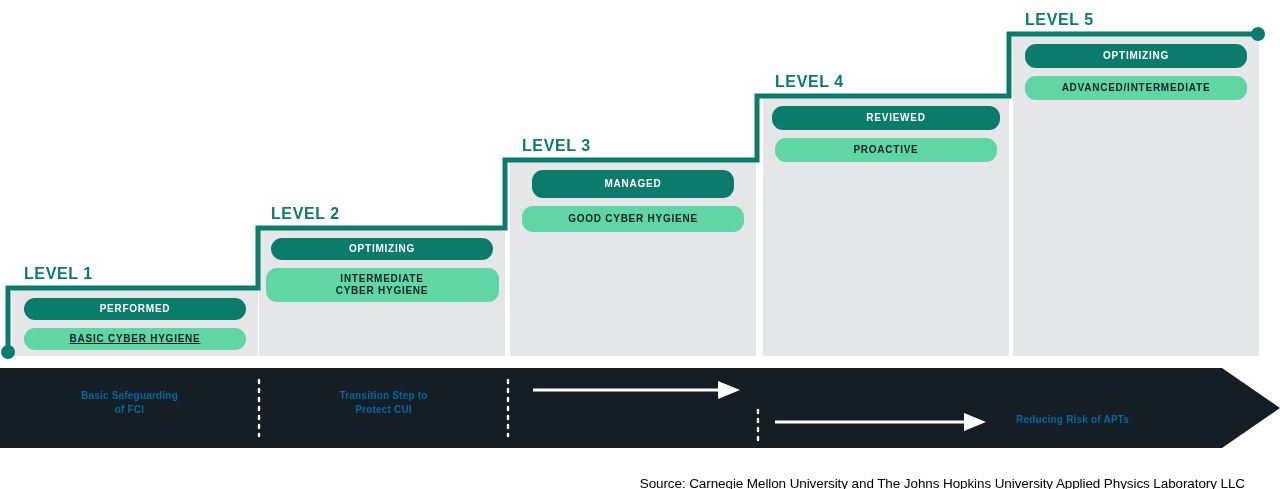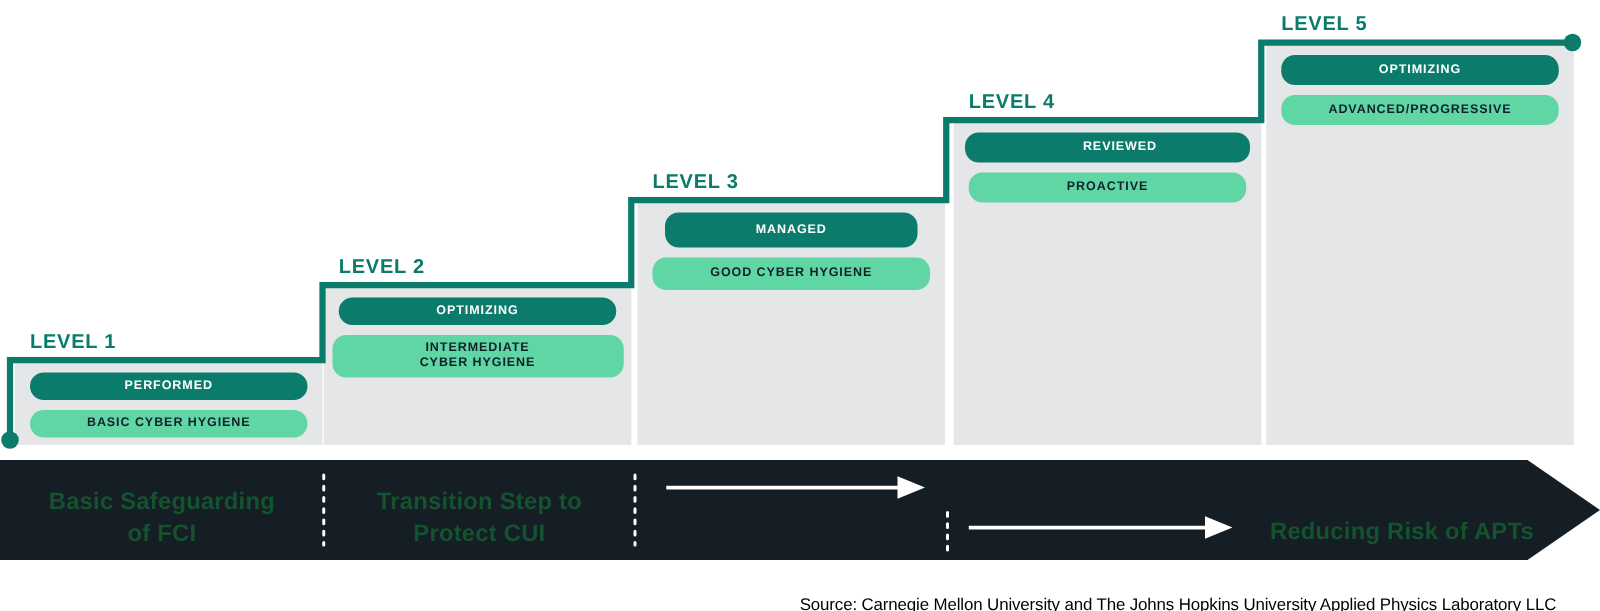--- a/index.html
+++ b/index.html
@@ -86,22 +86,22 @@
   
   .bar {
     position: absolute;
     left: 0;
     top: 368px;
     width: 1280px;
     height: 80px;
   }
   .bar-label {
     position: absolute;
-    color: #14532d;
-    font-size: 19px;
+    color: #0369a1;
+    font-size: 10px;
     font-weight: bold;
     letter-spacing: 0.2px;
     line-height: 1.35;
     text-align: center;
     white-space: nowrap;
   }
   .source {
     position: absolute;
     left: 0;
     top: 476px;
@@ -116,21 +116,21 @@
 </head>
 <body>
 
 <div id="stage">
 
   <div class="level-col" style="left:12px; top:288px; width:246px; height:68px;">
     <div class="panel"></div>
     <div class="level-title">LEVEL 1</div>
     <div class="pill-wrap">
       <div class="pill dark" style="width:222px; height:22px;">PERFORMED</div>
-      <div class="pill light" style="width:222px; height:22px;">BASIC CYBER HYGIENE</div>
+      <div class="pill light" style="width:222px; height:22px;text-decoration:underline;">BASIC CYBER HYGIENE</div>
     </div>
   </div>
 
   <div class="level-col" style="left:259px; top:228px; width:246px; height:128px;">
     <div class="panel"></div>
     <div class="level-title">LEVEL 2</div>
     <div class="pill-wrap">
       <div class="pill dark" style="width:222px; height:22px;">OPTIMIZING</div>
       <div class="pill light" style="width:233px; height:34px; white-space:pre-line;">INTERMEDIATE
 CYBER HYGIENE</div>
@@ -153,21 +153,21 @@
       <div class="pill dark" style="width:228px; height:24px;padding-left:20px;">REVIEWED</div>
       <div class="pill light" style="width:222px; height:24px;">PROACTIVE</div>
     </div>
   </div>
 
   <div class="level-col" style="left:1013px; top:34px; width:246px; height:322px;">
     <div class="panel"></div>
     <div class="level-title">LEVEL 5</div>
     <div class="pill-wrap">
       <div class="pill dark" style="width:222px; height:24px;">OPTIMIZING</div>
-      <div class="pill light" style="width:222px; height:24px;">ADVANCED/PROGRESSIVE</div>
+      <div class="pill light" style="width:222px; height:24px;">ADVANCED/INTERMEDIATE</div>
     </div>
   </div>
 
   <svg class="stair-svg" viewBox="0 0 1280 489">
     <path d="M8 352 L8 288 L258 288 L258 228 L505 228 L505 160 L757 160 L757 96 L1009 96 L1009 34 L1258 34" fill="none" stroke="#0b7b6b" stroke-width="5" stroke-linejoin="miter" stroke-linecap="butt"></path>
     <circle cx="8" cy="352" r="7" fill="#0b7b6b"></circle>
     <circle cx="1258" cy="34" r="7" fill="#0b7b6b"></circle>
   </svg>
 
   <div class="bar">

